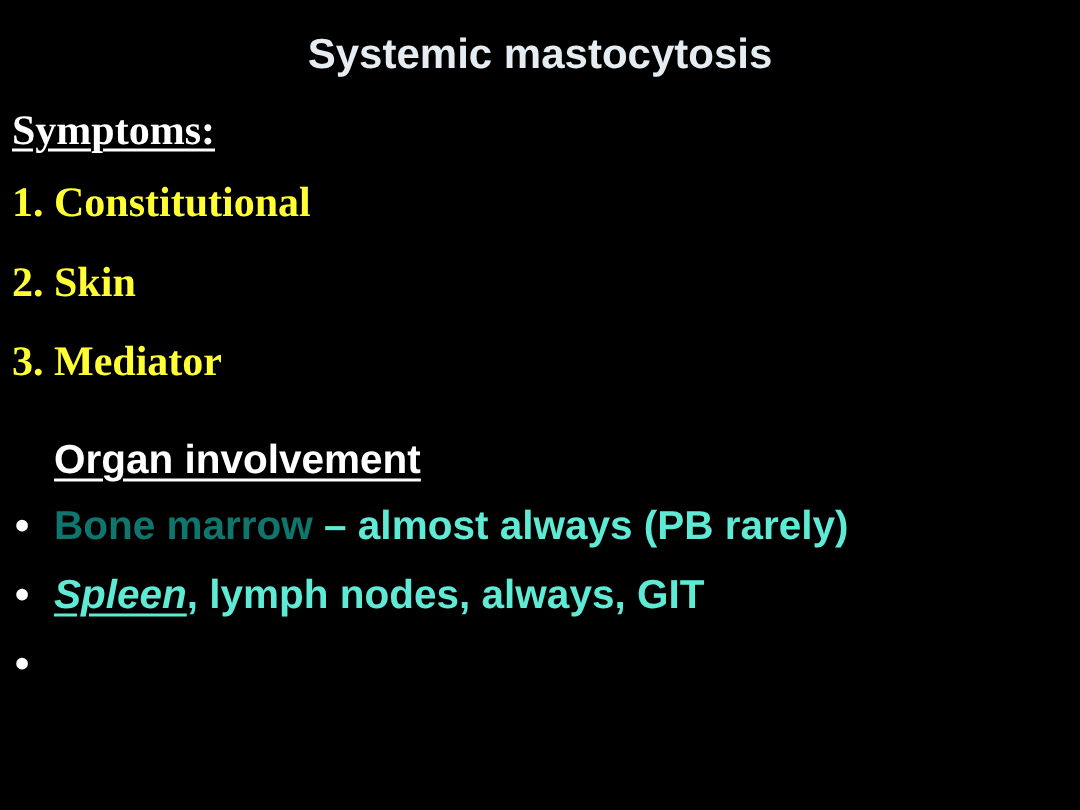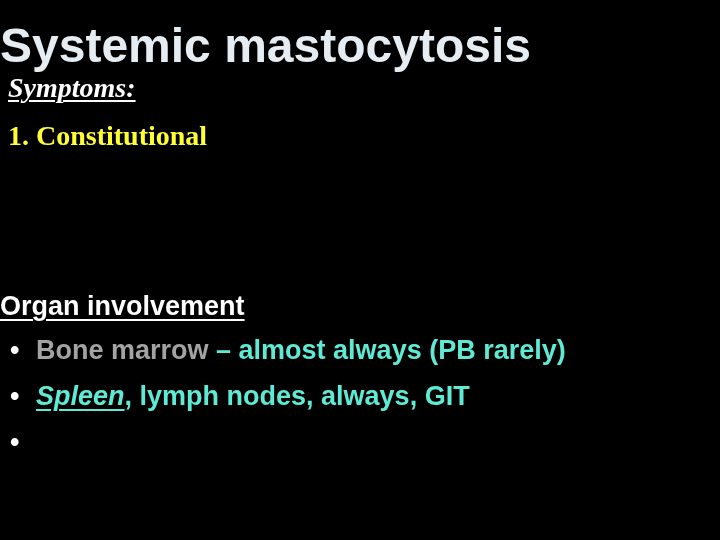--- a/index.html
+++ b/index.html
@@ -5,84 +5,86 @@
     html, body { margin: 0; padding: 0; }
     body {
       width: 720px; height: 540px;
       background: #000000;
       position: relative;
       overflow: hidden;
     }
     .title {
       position: absolute;
       left: 0; top: 22px; width: 720px;
-      text-align: left;
+      text-align: center;
       font-family: "Liberation Sans", sans-serif;
       font-weight: bold;
-      font-size: 48px;
+      font-size: 28px;
       color: #e6edf2;
       line-height: 1;
       letter-spacing: 0px;
     }
     .symptoms {
       position: absolute;
       left: 8px; top: 72px;
       font-family: "Liberation Serif", serif;
       font-weight: bold;
       font-size: 28px;
       line-height: 42px;
     }
     .symptoms .heading {
       color: #ffffff;
       text-decoration: underline;
       text-decoration-thickness: 2px;
       text-underline-offset: 3px;
       line-height: 32px;
-      font-style: italic;
     }
     .symptoms .item { color: #ffff33; margin-top: 11px; }
     .organ {
       position: absolute;
       left: 0; top: 288px; width: 720px;
       font-family: "Liberation Sans", sans-serif;
       font-weight: bold;
       font-size: 27px;
       color: #ffffff;
     }
     .organ .heading {
+      margin-left: 36px;
       text-decoration: underline;
       text-decoration-thickness: 2px;
       text-underline-offset: 4px;
       line-height: 36px;
       height: 44px;
     }
     .bullet {
       position: relative;
       padding-left: 36px;
       line-height: 36px;
       margin-bottom: 10px;
       width: 660px;
     }
     .bullet .dot {
       position: absolute;
       left: 10px; top: 0;
       color: #ffffff;
     }
     .yellow { color: #5eead4; }
-    .white { color: #a3a3a3; }
+    .white { color: #0f766e; }
     .u { text-decoration: underline; text-decoration-thickness: 2px; text-underline-offset: 4px; font-style: italic; }
   </style>
 </head>
 <body>
 
 <div class="title">Systemic mastocytosis</div>
 
 <div class="symptoms">
   <div class="heading">Symptoms:</div>
   <div class="item">1. Constitutional</div>
+  <div class="item">2. Skin</div>
+  <div class="item">3. Mediator</div>
 </div>
 
 <div class="organ">
   <div class="heading">Organ involvement</div>
 
   <div class="bullet">
     <span class="dot">•</span>
     <span class="white">Bone marrow</span><span class="yellow"> – almost always (PB rarely)</span>
   </div>
 

